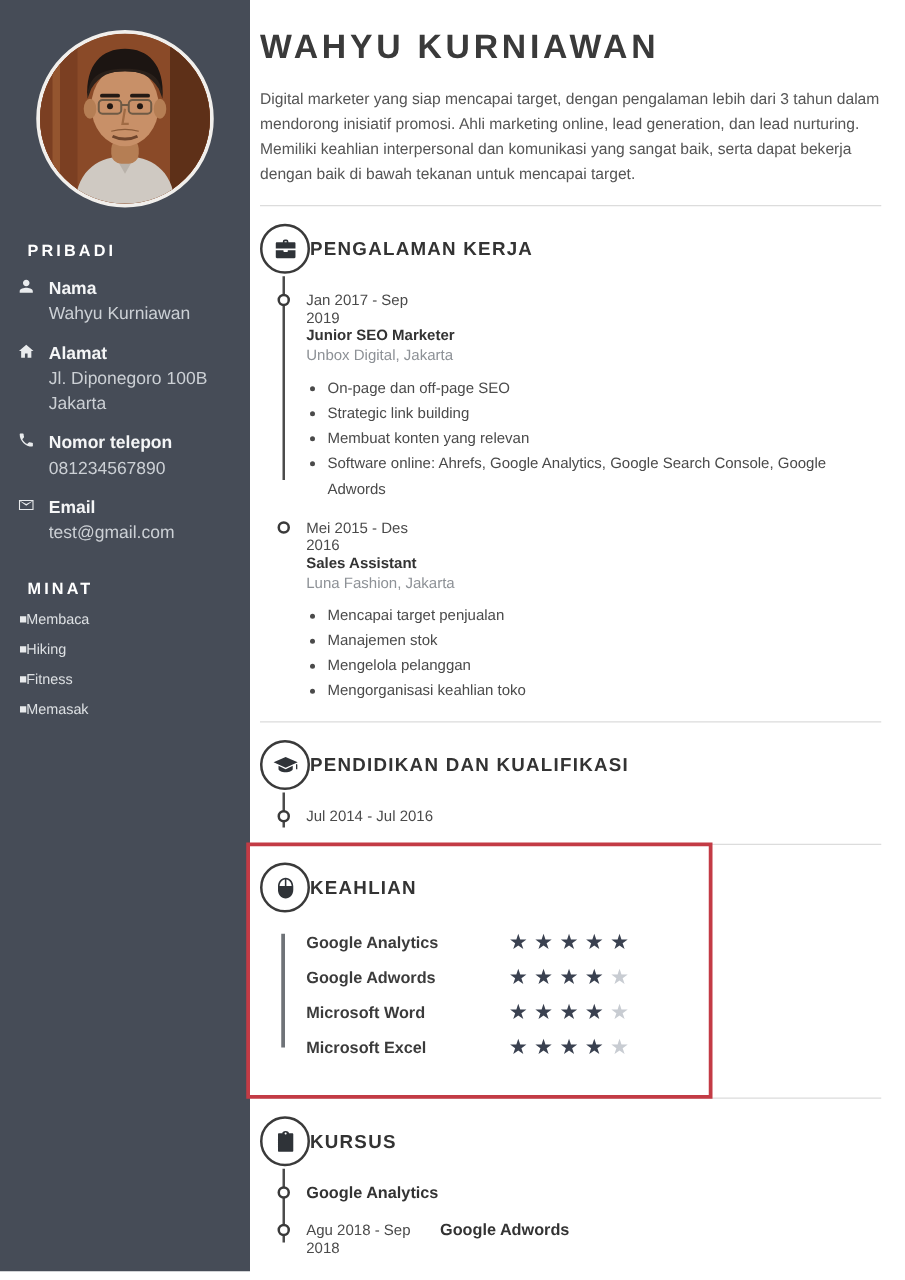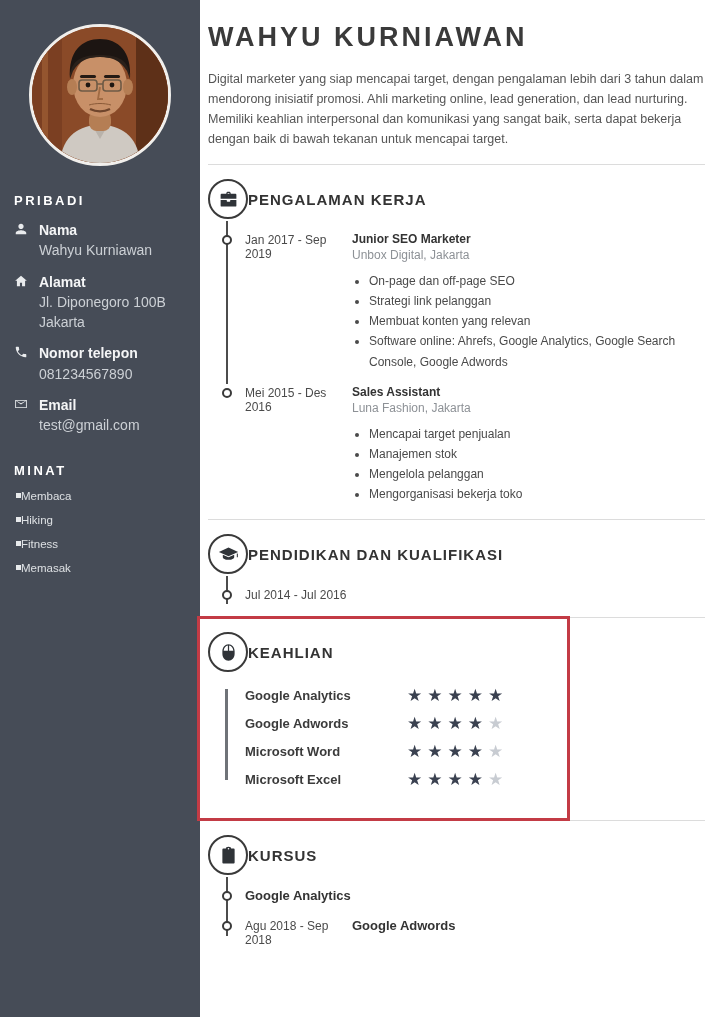--- a/index.html
+++ b/index.html
@@ -5,21 +5,21 @@
   * { margin:0; padding:0; box-sizing:border-box; }
   html,body { background:#ffffff; }
   body { font-family:"Liberation Sans","DejaVu Sans",sans-serif; }
   .page { position:relative; width:724px; height:1024px; background:#ffffff; overflow:hidden; }
 
   
   .sidebar { position:absolute; left:0; top:0; width:200px; height:1017px; background:#464c57; color:#e8eaec; }
   .photo-wrap { width:142px; height:142px; margin:24px auto 0; border-radius:50%; border:3px solid #f1efec; overflow:hidden; background:#8a4a28; }
   .photo-wrap svg { display:block; width:100%; height:100%; }
   .side-section { padding:0 14px; }
-  .side-heading { font-size:13px; font-weight:bold; letter-spacing:2.5px; color:#ffffff; margin:27px 0 12px; }
+  .side-heading { font-size:13px; font-weight:bold; letter-spacing:2.5px; color:#ffffff; margin:27px 8px 12px; }
   .side-item { display:flex; gap:10px; margin-bottom:11px; font-size:14px; line-height:1.45; }
   .side-icon { width:15px; flex-shrink:0; padding-top:1px; }
   .side-icon svg { width:14px; height:14px; fill:#e9ebed; }
   .side-label { font-weight:bold; color:#f4f5f6; }
   .side-value { color:#ccd0d5; font-weight:normal; }
   .minat-item { display:flex; align-items:center; font-size:11.5px; color:#dde0e3; margin-bottom:12px; padding-left:2px; }
   .sq { width:5px; height:5px; background:#e8eaec; flex-shrink:0; }
 
   
   main { margin-left:200px; padding:14px 19px 0 8px; color:#3c3c3c; }
@@ -32,21 +32,21 @@
   .icon-circle { width:40px; height:40px; border:2px solid #3a3a3a; border-radius:50%; display:flex; align-items:center; justify-content:center; background:#ffffff; flex-shrink:0; }
   .icon-circle svg { width:21px; height:21px; fill:#2f3338; }
   .sec-title { font-size:15px; font-weight:bold; letter-spacing:1px; color:#333333; }
 
   .sec-body { position:relative; margin-top:13px; padding-left:37px; }
   .tl-line { position:absolute; left:18px; width:2px; background:#4c4c4c; top:-11px; }
   .tl-exp { height:163px; }
   .tl-edu { height:28px; }
   .tl-kursus { height:59px; }
 
-  .entry { position:relative; display:flex; margin-bottom:13px; }
+  .entry { position:relative; display:flex; margin-bottom:13px;flex-direction:column; }
   .entry::before { content:''; position:absolute; left:-23px; top:3px; width:6px; height:6px; border:2px solid #3a3a3a; border-radius:50%; background:#ffffff; }
   .period { width:107px; flex-shrink:0; font-size:12px; color:#4a4a4a; padding-top:1px; }
   .details { flex:1; }
   .role { font-size:12px; font-weight:bold; color:#333333; }
   .org { font-size:12px; color:#8d9196; margin-top:2px; }
   .details ul { margin:9px 0 0; padding-left:17px; font-size:12px; color:#4a4a4a; line-height:1.68; }
 
   
   .section-skills { position:relative; padding-bottom:6px; }
   .highlight-box { position:absolute; left:-11px; right:135px; top:-2px; bottom:-16px; border:3px solid #c33b45; pointer-events:none; }
@@ -198,37 +198,37 @@
       <div class="sec-body">
         <div class="tl-line tl-exp"></div>
 
         <div class="entry">
           <div class="period">Jan 2017 - Sep 2019</div>
           <div class="details">
             <div class="role">Junior SEO Marketer</div>
             <div class="org">Unbox Digital, Jakarta</div>
             <ul>
               <li>On-page dan off-page SEO</li>
-              <li>Strategi link pelanggan</li>
+              <li>Strategic link building</li>
               <li>Membuat konten yang relevan</li>
               <li>Software online: Ahrefs, Google Analytics, Google Search Console, Google Adwords</li>
             </ul>
           </div>
         </div>
 
         <div class="entry">
           <div class="period">Mei 2015 - Des 2016</div>
           <div class="details">
             <div class="role">Sales Assistant</div>
             <div class="org">Luna Fashion, Jakarta</div>
             <ul>
               <li>Mencapai target penjualan</li>
               <li>Manajemen stok</li>
               <li>Mengelola pelanggan</li>
-              <li>Mengorganisasi bekerja toko</li>
+              <li>Mengorganisasi keahlian toko</li>
             </ul>
           </div>
         </div>
       </div>
     </section>
     <hr class="divider">
 
     <section class="section">
       <div class="sec-header">
         <span class="icon-circle">

